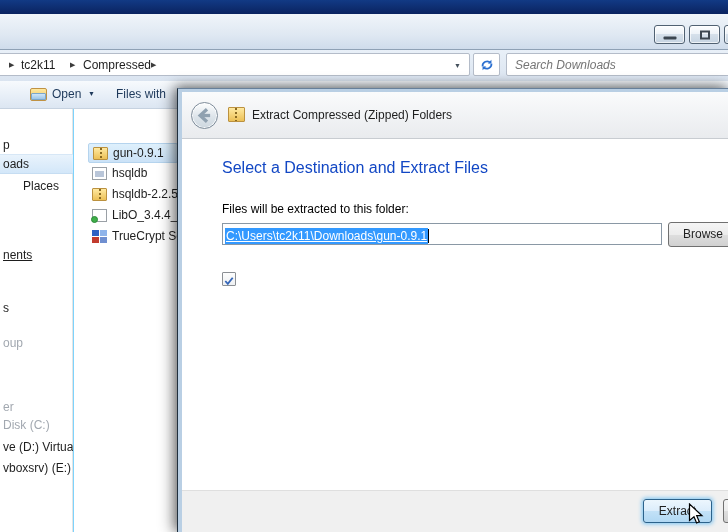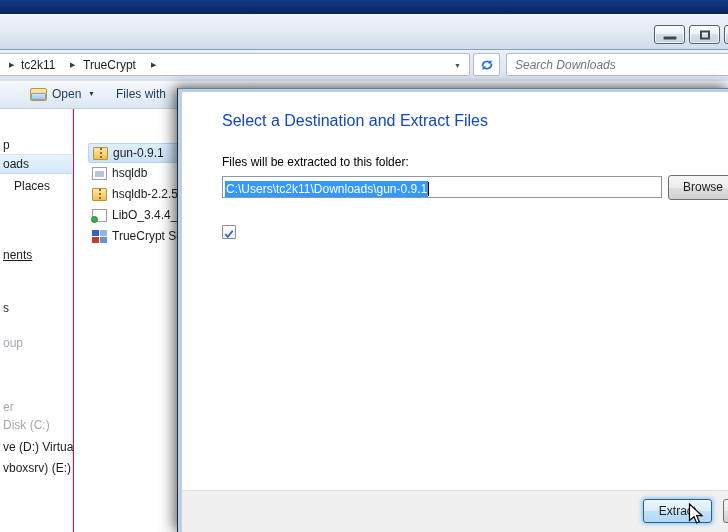--- a/index.html
+++ b/index.html
@@ -1,17 +1,17 @@
 <!DOCTYPE html>
 <html><head>
 <meta charset="utf-8">
 <style>
   * { margin:0; padding:0; box-sizing:border-box; }
   body { font-family:"Liberation Sans","DejaVu Sans",sans-serif; background:#444; }
-  #screen { position:relative; width:728px; height:532px; overflow:hidden; background:#be185d; margin:0 auto; }
+  #screen { position:relative; width:728px; height:532px; overflow:hidden; background:#7dd3fc; margin:0 auto; }
 
   
   .top-navy { position:absolute; left:0; top:0; width:728px; height:14px; background:linear-gradient(#123a85,#0a2360); }
   .chrome { position:absolute; left:0; top:14px; width:728px; height:36px;
             background:linear-gradient(#f0f5fa,#dfe8f2 60%,#cfdceb); border-bottom:1px solid #8fa1b5; }
   .winbtn { position:absolute; top:11px; height:19px; border:1px solid #506172; border-radius:3px;
             background:linear-gradient(#fcfdfe,#eef3f8 45%,#d7e1eb 46%,#c6d4e2);
             box-shadow:inset 0 0 0 1px rgba(255,255,255,.7); }
   .winbtn .glyph { position:absolute; left:50%; top:50%; transform:translate(-50%,-50%); }
 
@@ -77,21 +77,21 @@
   .back-btn { position:absolute; left:9px; top:10px; width:27px; height:27px; border-radius:50%;
               border:1px solid #7e8c9a; background:linear-gradient(#fdfefe,#dde4ea 55%,#cdd7df);
               box-shadow:inset 0 0 0 1px rgba(255,255,255,.8); }
   .zip16 { position:absolute; left:46px; top:15px; width:17px; height:15px; }
   .dlg-title { position:absolute; left:70px; top:16px; font-size:12px; color:#1e1e1e; }
   .dlg-content { position:relative; flex:1 1 auto; background:#fff; }
   .dlg-heading { position:absolute; left:40px; top:20px; font-size:16px; color:#1247c4; }
   .dlg-label { position:absolute; left:40px; top:63px; font-size:12px; color:#000; }
   .path-field { position:absolute; left:40px; top:84px; width:440px; height:22px; background:#fff;
                 border:1px solid #8a98a5; padding:2px 2px; overflow:hidden; white-space:nowrap; }
-  .path-sel { display:inline-block; background:#3399ff; color:#fff; font-size:12px; line-height:16px; padding:0 1px; }
+  .path-sel { display:inline-block; background:#3399ff; color:#fff; font-size:12px; line-height:16px; padding:0 1px;text-decoration:underline; }
   .caret { display:inline-block; width:1px; height:14px; background:#000; vertical-align:middle; }
   .gray-btn { position:absolute; height:25px; border:1px solid #707070; border-radius:3px;
               background:linear-gradient(#f5f5f5,#ececec 50%,#dedede 51%,#d1d1d1);
               font-size:12px; color:#1e1e1e; text-align:center; line-height:23px; }
   .browse-btn { left:486px; top:83px; width:70px; }
   .checkbox { position:absolute; left:40px; top:133px; width:14px; height:14px; background:linear-gradient(#fdfdfd,#eef0f2);
               border:1px solid #8b8f94; border-radius:1px; }
   .chk-label { position:absolute; left:61px; top:132px; font-size:12px; color:#000; }
   .dlg-footer { position:relative; height:42px; flex:0 0 42px; background:#f0f0f0; border-top:1px solid #dfdfdf; }
   .extract-btn { position:absolute; left:461px; top:8px; width:69px; height:24px; border:1px solid #2c628b;
@@ -119,21 +119,21 @@
     </div>
     <div class="winbtn" style="left:724px;width:26px;"></div>
   </div>
 
   <div class="addr-row">
     <div class="addr-field">
       <span class="addr-frag">↓</span>
       <span class="crumb-arrow" style="left:16px;">▶</span>
       <span class="crumb" style="left:28px;">tc2k11</span>
       <span class="crumb-arrow" style="left:77px;">▶</span>
-      <span class="crumb" style="left:90px;">TrueCrypt</span>
+      <span class="crumb" style="left:90px;">Compressed</span>
       <span class="crumb-arrow" style="left:158px;">▶</span>
       <span class="addr-drop">▼</span>
     </div>
     <div class="refresh-btn">
       <svg width="14" height="14" viewBox="0 0 12 12" style="margin-top:4px;">
         <path d="M2.2 7.2 A3.9 3.9 0 0 1 9 4.2" fill="none" stroke="#2a6fd0" stroke-width="1.5"></path>
         <path d="M9.8 1.6 v3.2 h-3.2 z" fill="#2a6fd0"></path>
         <path d="M9.8 4.8 A3.9 3.9 0 0 1 3 7.8" fill="none" stroke="#2a6fd0" stroke-width="1.5"></path>
         <path d="M2.2 10.4 v-3.2 h3.2 z" fill="#2a6fd0"></path>
       </svg>
@@ -150,21 +150,21 @@
     </div>
     <span class="tb-item" style="left:52px;">Open</span>
     <span class="tb-item" style="left:88px;top:9px;font-size:7px;">▼</span>
     <span class="tb-item" style="left:116px;">Files with</span>
   </div>
 
   <div class="sidebar">
     <div class="side-sel" style="top:45px;"></div>
     <div class="side-item" style="top:27px;">p</div>
     <div class="side-item" style="top:46px;">oads</div>
-    <div class="side-item" style="top:68px;padding-left:14px;">Places</div>
+    <div class="side-item" style="top:68px;padding-left:23px;">Places</div>
     <div class="side-item" style="top:137px;text-decoration:underline;">nents</div>
     <div class="side-item" style="top:190px;">s</div>
     <div class="side-item muted" style="top:225px;">oup</div>
     <div class="side-item muted" style="top:289px;">er</div>
     <div class="side-item muted" style="top:307px;">Disk (C:)</div>
     <div class="side-item" style="top:329px;">ve (D:) Virtual</div>
     <div class="side-item" style="top:350px;">vboxsrv) (E:)</div>
   </div>
 
   <div class="filepane">
@@ -196,20 +196,30 @@
         <i style="left:8px;top:0;background:#8fb4ea;"></i>
         <i style="left:0;top:7px;background:#c23b2e;"></i>
         <i style="left:8px;top:7px;background:#6f8fd0;"></i>
       </div>
       <span class="file-name">TrueCrypt Se</span>
     </div>
   </div>
 
   <div class="dialog">
     <div class="dlg-inner">
+      <div class="dlg-header">
+        <div class="back-btn">
+          <svg width="25" height="25" viewBox="0 0 16 16">
+            <path d="M9.6 4 L5.2 8 L9.6 12" fill="none" stroke="#90a1b0" stroke-width="2.1"></path>
+            <path d="M5.4 8 H11.6" stroke="#90a1b0" stroke-width="2.1"></path>
+          </svg>
+        </div>
+        <div class="zip16 zipfold"></div>
+        <span class="dlg-title">Extract Compressed (Zipped) Folders</span>
+      </div>
 
       <div class="dlg-content">
         <div class="dlg-heading">Select a Destination and Extract Files</div>
         <div class="dlg-label">Files will be extracted to this folder:</div>
         <div class="path-field">
           <span class="path-sel">C:\Users\tc2k11\Downloads\gun-0.9.1</span><span class="caret"></span>
         </div>
         <div class="gray-btn browse-btn">Browse</div>
 
         <div class="checkbox">

